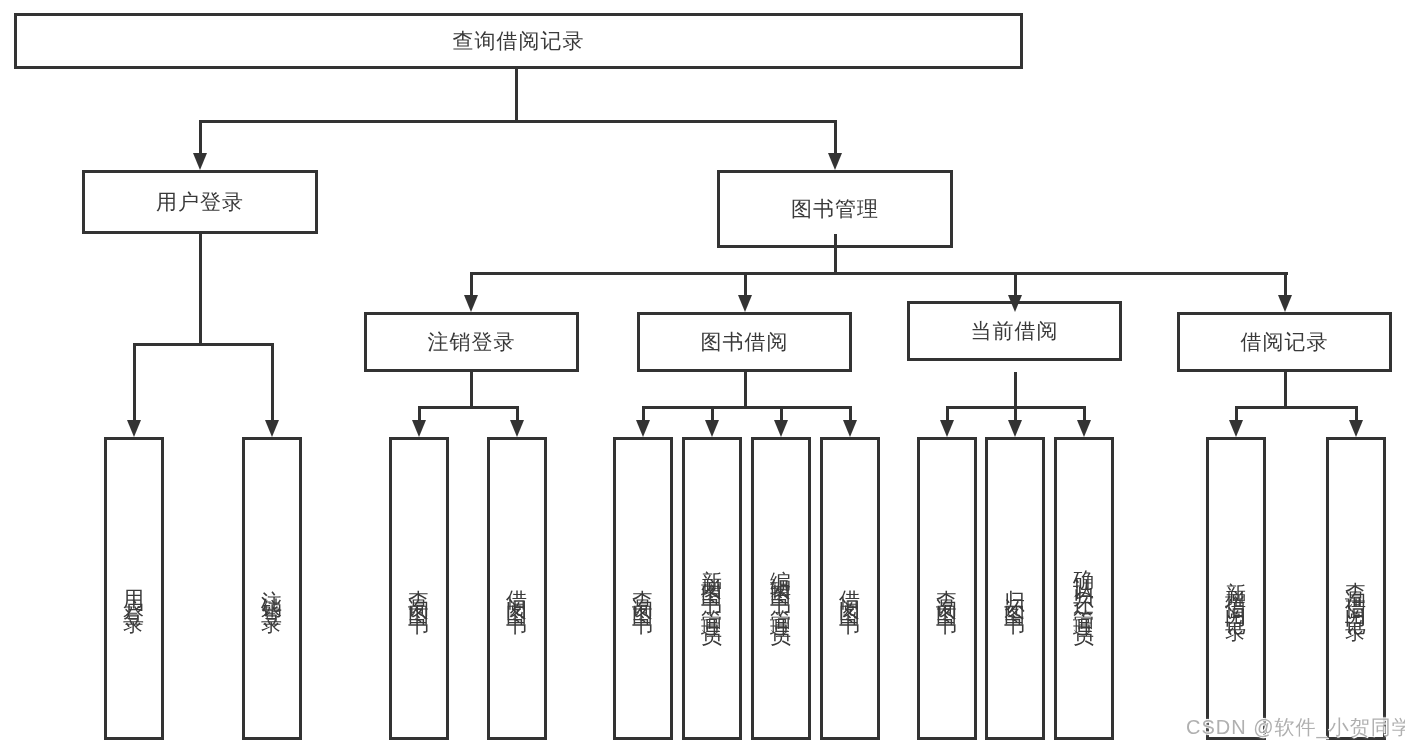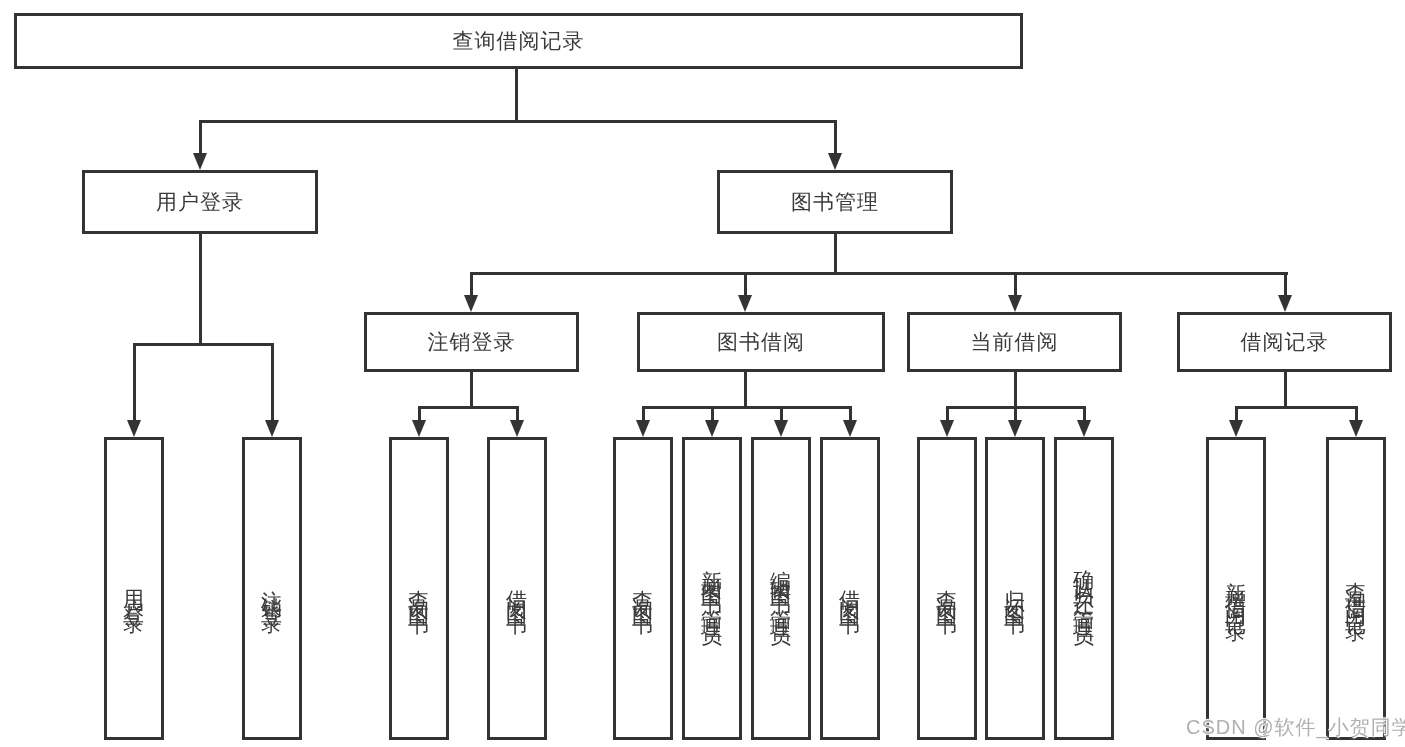--- a/index.html
+++ b/index.html
@@ -63,33 +63,33 @@
 <div class="canvas">
 
   <div class="box" style="left:14px; top:13px; width:1009px; height:56px;">
     <span class="h-label">查询借阅记录</span>
   </div>
 
   <div class="box" style="left:82px; top:170px; width:236px; height:64px;">
     <span class="h-label">用户登录</span>
   </div>
 
-  <div class="box" style="left:717px; top:170px; width:236px; height:64px;">
+  <div class="box" style="left:717px; top:170px; width:236px; height:78px;">
     <span class="h-label">图书管理</span>
   </div>
 
   <div class="box" style="left:364px; top:312px; width:215px; height:60px;">
     <span class="h-label">注销登录</span>
   </div>
 
-  <div class="box" style="left:637px; top:312px; width:248px; height:60px;">
+  <div class="box" style="left:637px; top:312px; width:215px; height:60px;">
     <span class="h-label">图书借阅</span>
   </div>
 
-  <div class="box" style="left:907px; top:312px; width:215px; height:60px;">
+  <div class="box" style="left:907px; top:301px; width:215px; height:60px;">
     <span class="h-label">当前借阅</span>
   </div>
 
   <div class="box" style="left:1177px; top:312px; width:215px; height:60px;">
     <span class="h-label">借阅记录</span>
   </div>
 
   <div class="box leaf" style="left:104px; top:437px; width:60px; height:303px;">
     <span>用户登录</span>
   </div>

